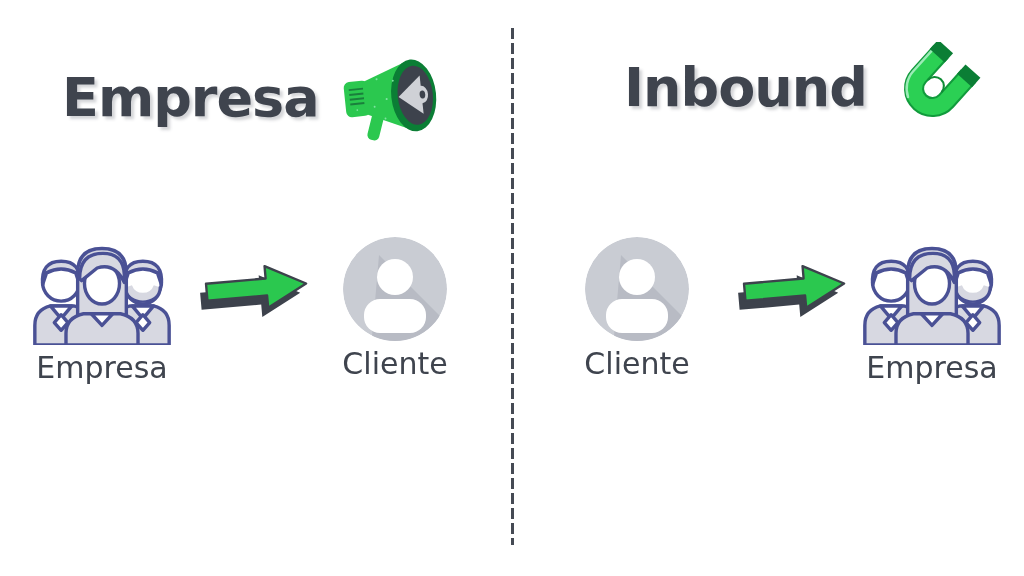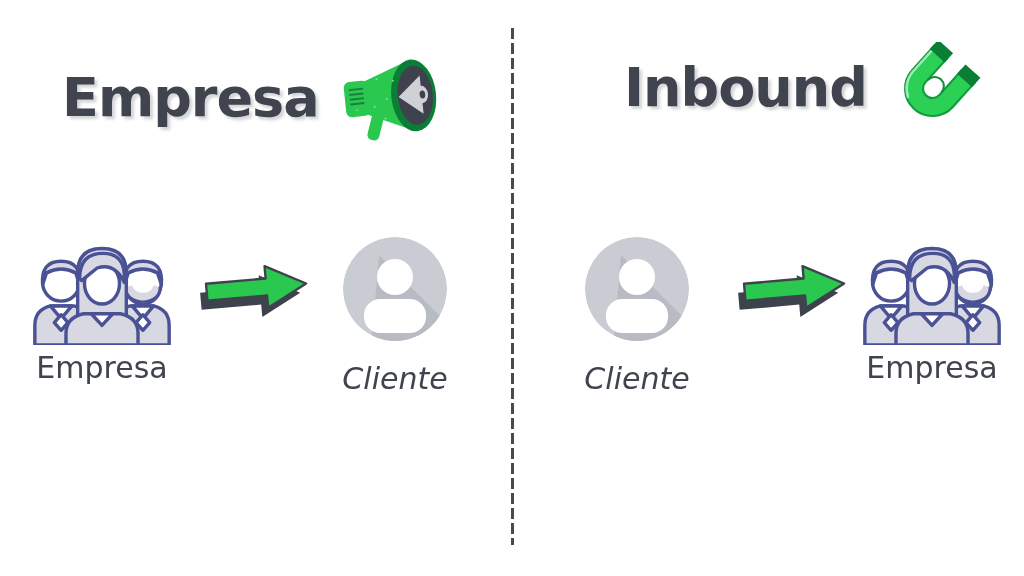--- a/index.html
+++ b/index.html
@@ -18,21 +18,21 @@
     font-size:54px;font-weight:bold;color:#3F444E;letter-spacing:-1px;line-height:1;
     text-shadow:3px 3px 3px rgba(61,66,76,0.22);margin:0;
   }
   .figure{position:absolute;display:flex;flex-direction:column;align-items:center;}
   .figure .caption{font-size:30px;color:#3F444E;line-height:1;white-space:nowrap;}
   .fig-empresa-left {left:20px; top:228px;width:164px;}
   .fig-cliente-left {left:313px;top:237px;width:164px;}
   .fig-cliente-right{left:555px;top:237px;width:164px;}
   .fig-empresa-right{left:850px;top:228px;width:164px;}
   .fig-empresa-left .caption,.fig-empresa-right .caption{margin-top:8px;}
-  .fig-cliente-left .caption,.fig-cliente-right .caption{margin-top:23px;font-style:italic;}
+  .fig-cliente-left .caption,.fig-cliente-right .caption{margin-top:8px;}
   .arrow-wrap{position:absolute;width:116px;height:76px;}
   .arrow-left {left:197px;top:250px;}
   .arrow-right{left:735px;top:250px;}
   svg{display:block;}
   .hidden-defs{position:absolute;width:0;height:0;overflow:hidden;}
 </style>
 </head>
 <body>
 
 <svg class="hidden-defs" aria-hidden="true">

